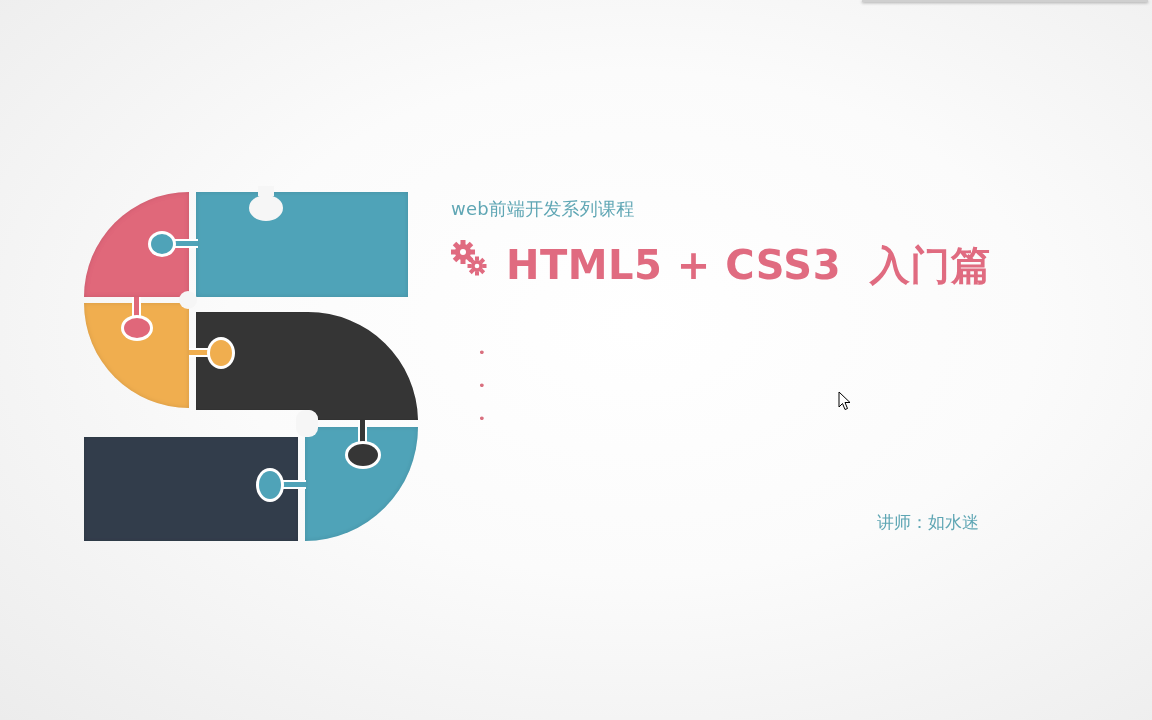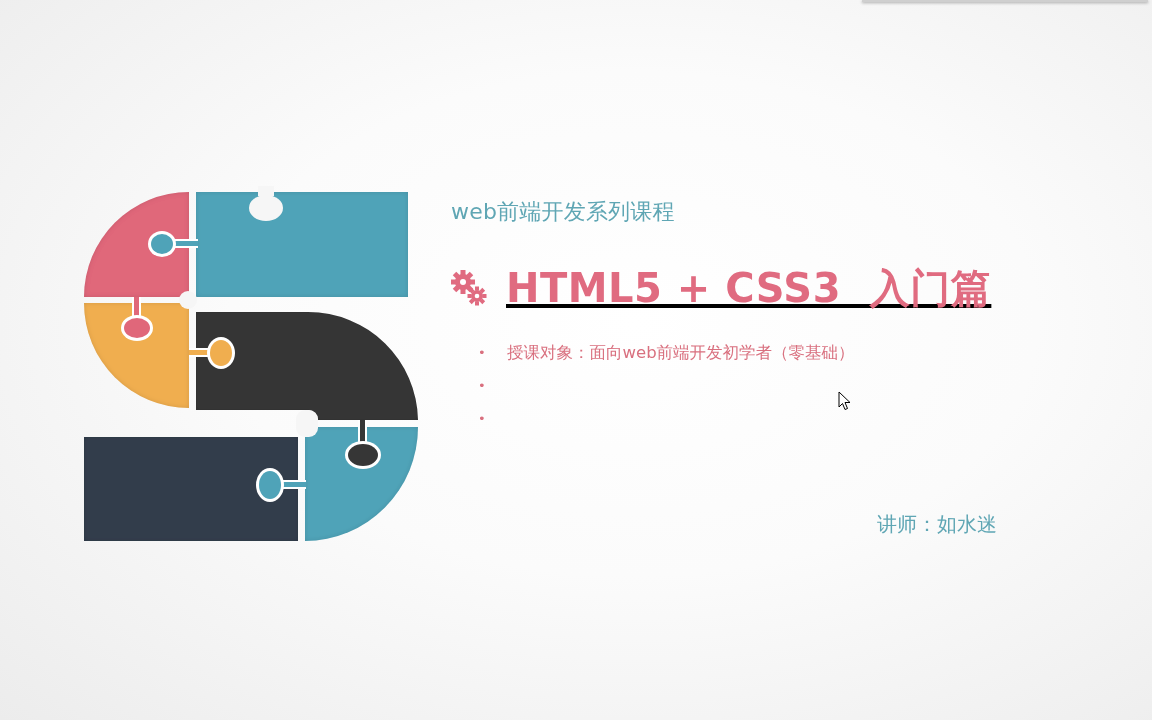--- a/index.html
+++ b/index.html
@@ -7,35 +7,35 @@
     width:1152px; height:720px; overflow:hidden; position:relative;
     background: radial-gradient(ellipse at 55% 45%, #ffffff 0%, #fbfbfb 45%, #ececec 100%);
     font-family: "DejaVu Sans", "Liberation Sans", sans-serif;
   }
   .top-bar {
     position:absolute; left:862px; top:0; width:286px; height:2px;
     background:#cfcfcf; box-shadow:0 1px 3px rgba(0,0,0,0.35);
   }
   .logo { position:absolute; left:80px; top:186px; width:345px; height:362px; }
   .subtitle {
-    position:absolute; left:451px; top:197px; font-size:22px; color:#5fa6b4; letter-spacing:0.2px;
+    position:absolute; left:451px; top:197px; font-size:18px; color:#5fa6b4; letter-spacing:0.2px;
   }
-  .title-row { position:absolute; left:449px; top:263px; height:50px; display:flex; align-items:center;text-decoration:underline; }
+  .title-row { position:absolute; left:449px; top:238px; height:50px; display:flex; align-items:flex-start; }
   .gear { width:40px; height:40px; margin-right:17px; }
   .title {
     font-family:"DejaVu Sans", sans-serif; font-weight:bold; font-size:40px; color:#e06b80;
     letter-spacing:0.5px; white-space:pre;
   }
   .bullets { position:absolute; left:478px; top:336px; list-style:none; margin:0; padding:0; }
   .bullets li {
     font-size:16.5px; color:#d9707f; height:33px; line-height:26px; display:flex; align-items:center;
     white-space:pre;
   }
   .bullets .dot { width:29px; font-size:13px; color:#d9707f; }
-  .teacher { position:absolute; left:877px; top:511px; font-size:20px; color:#5fa6b4; }
+  .teacher { position:absolute; left:877px; top:511px; font-size:17px; color:#5fa6b4; }
   .cursor { position:absolute; left:838px; top:391px; width:14px; height:21px; }
 </style>
 </head>
 <body>
 
 <div class="top-bar"></div>
 
 <svg class="logo" viewBox="80 186 345 362" xmlns="http://www.w3.org/2000/svg">
   <defs>
     <filter id="inner" x="-10%" y="-10%" width="120%" height="120%">
@@ -127,21 +127,20 @@
     </g>
     <circle cx="14" cy="14" r="3" fill="#ffffff"></circle>
     <circle cx="28" cy="28" r="2.3" fill="#ffffff"></circle>
   </svg>
   <div class="title">HTML5 + CSS3  入门篇</div>
 </div>
 
 <ul class="bullets">
   <li>
     <span class="dot">•</span>
-    <span>授课对象：面向web前端开发初学者（零基础）</span>
   </li>
   <li>
     <span class="dot">•</span>
   </li>
   <li>
     <span class="dot">•</span>
   </li>
 </ul>
 
 <div class="teacher">讲师：如水迷</div>

